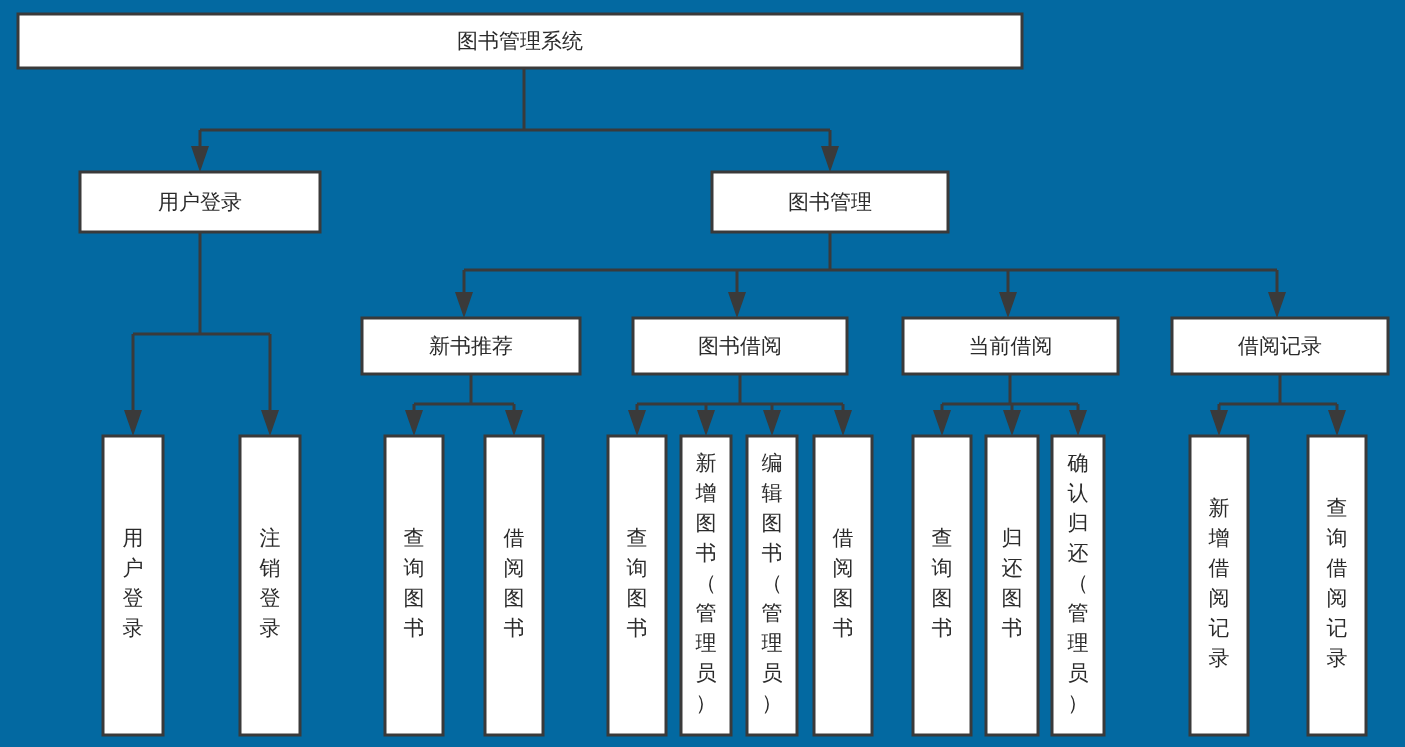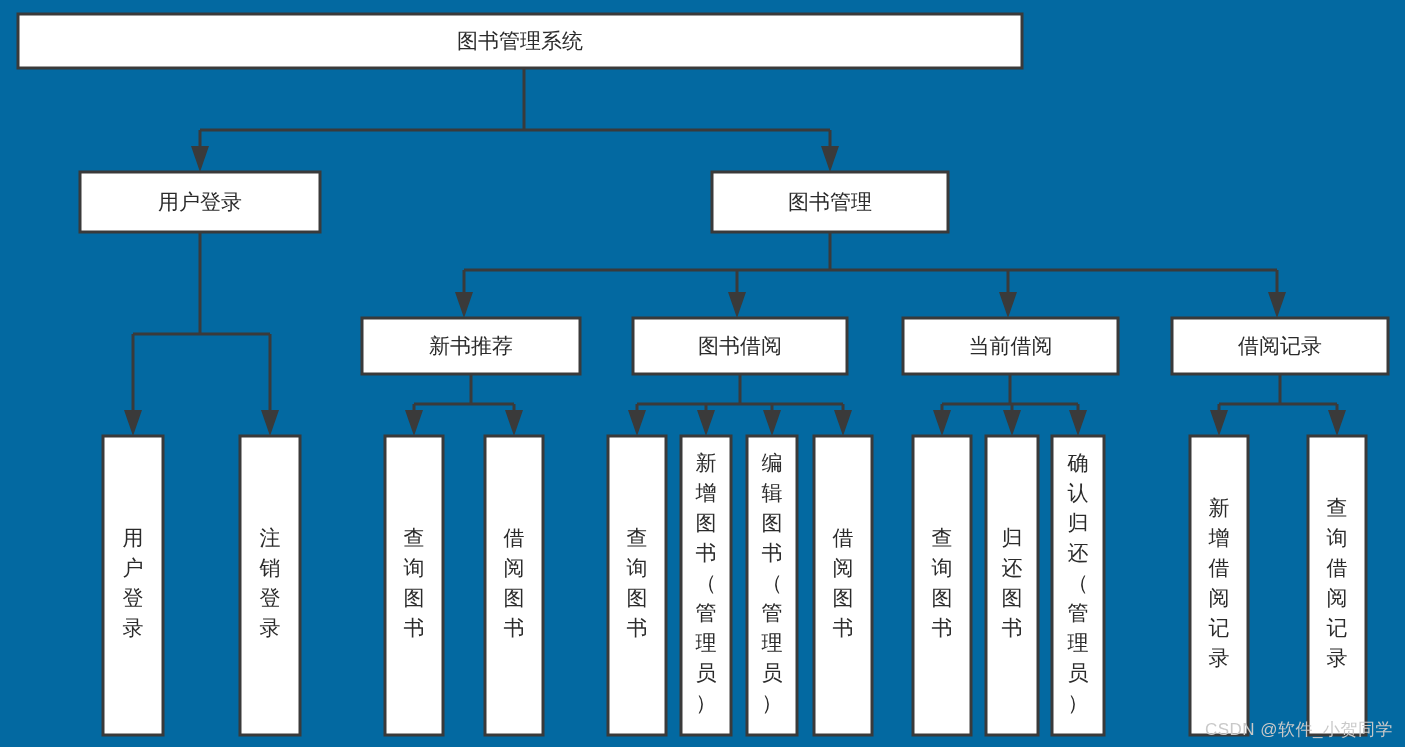--- a/index.html
+++ b/index.html
@@ -200,14 +200,13 @@
         <g>
           <rect x="1190" y="436" width="58" height="299" class="node-box"></rect>
           <text x="1219" y="514.5" class="node-label-vertical"><tspan x="1219" dy="0">新</tspan><tspan x="1219" dy="30">增</tspan><tspan x="1219" dy="30">借</tspan><tspan x="1219" dy="30">阅</tspan><tspan x="1219" dy="30">记</tspan><tspan x="1219" dy="30">录</tspan></text>
         </g>
         <g>
           <rect x="1308" y="436" width="58" height="299" class="node-box"></rect>
           <text x="1337" y="514.5" class="node-label-vertical"><tspan x="1337" dy="0">查</tspan><tspan x="1337" dy="30">询</tspan><tspan x="1337" dy="30">借</tspan><tspan x="1337" dy="30">阅</tspan><tspan x="1337" dy="30">记</tspan><tspan x="1337" dy="30">录</tspan></text>
         </g>
       </g>
   </svg>
-  <div class="watermark">CSDN @软件_小贺同学</div>
 </div>
 
 </body></html>

